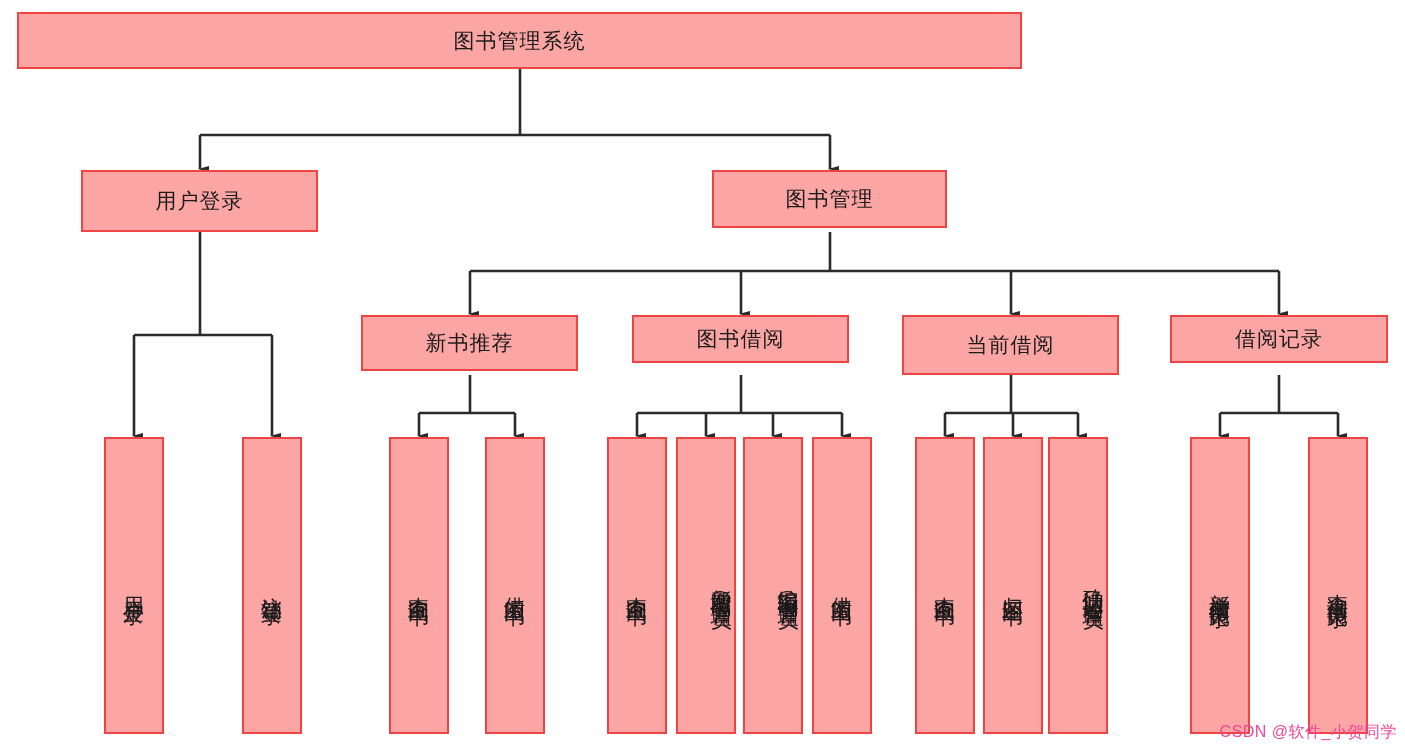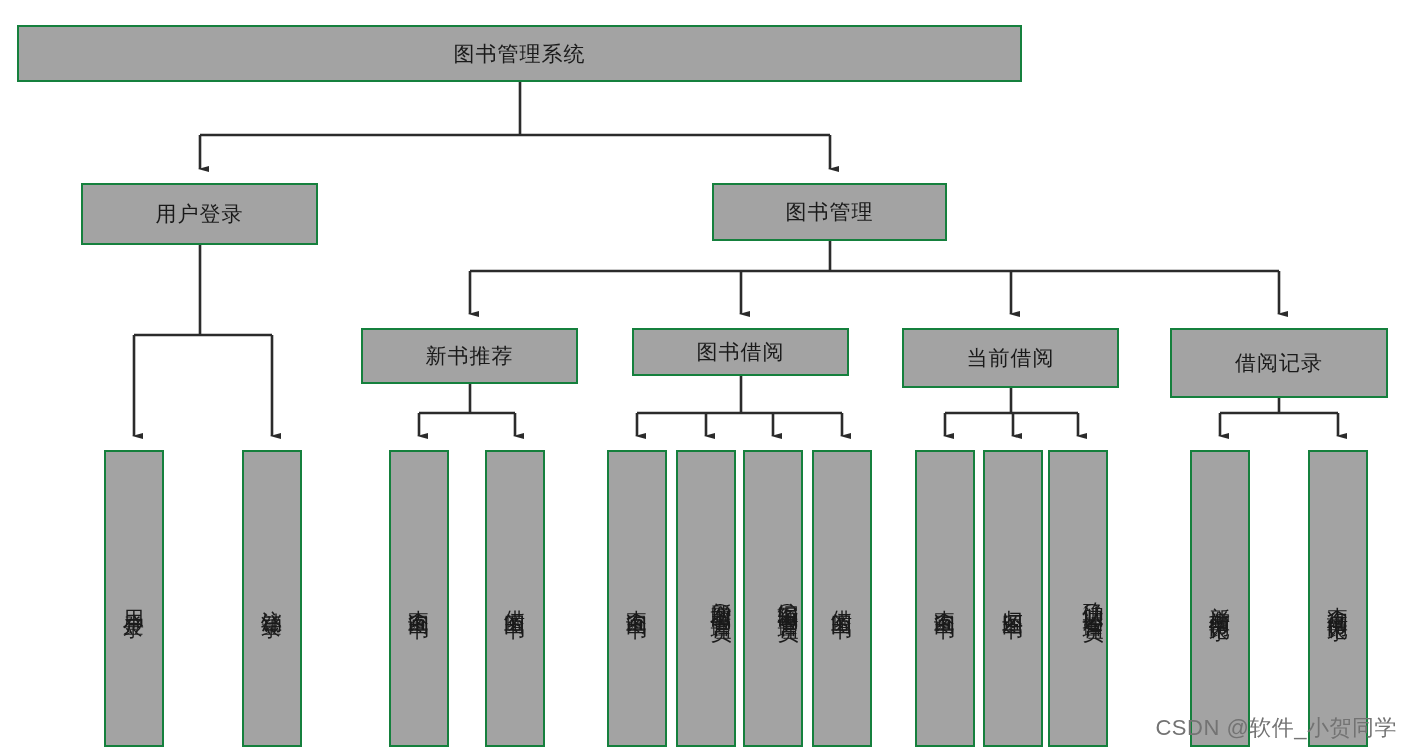--- a/index.html
+++ b/index.html
@@ -21,27 +21,26 @@
     position: absolute;
     left: 0;
     top: 0;
     width: 1405px;
     height: 747px;
     pointer-events: none;
   }
   .node {
     position: absolute;
     box-sizing: border-box;
-    background: #a3a3a3;
-    border: 2px solid #15803d;
+    background: #fca5a5;
+    border: 2px solid #ef4444;
     display: flex;
     align-items: center;
     justify-content: center;
     color: #1a1a1a;
-    margin-top: 13px;
   }
   .node-h {
     font-size: 21px;
     letter-spacing: 1px;
     line-height: 1.2;
     white-space: nowrap;
   }
   .node-v {
     writing-mode: vertical-rl;
     text-orientation: upright;
@@ -53,22 +52,22 @@
     justify-content: center;
     text-align: center;
   }
   .node-v.mid {
     align-items: center;
   }
   .watermark {
     position: absolute;
     right: 8px;
     bottom: 4px;
-    font-size: 22px;
-    color: #737373;
+    font-size: 16px;
+    color: #ec4899;
     white-space: nowrap;
     letter-spacing: 0.5px;
   }
 </style>
 </head>
 <body>
 
 <div id="canvas">
 
   <svg id="edges" viewBox="0 0 1405 747" xmlns="http://www.w3.org/2000/svg">
@@ -126,21 +125,21 @@
       </div>
       <div class="node node-h" style="left: 361px; top: 315px; width: 217px; height: 56px;">
         <span>新书推荐</span>
       </div>
       <div class="node node-h" style="left: 632px; top: 315px; width: 217px; height: 48px;">
         <span>图书借阅</span>
       </div>
       <div class="node node-h" style="left: 902px; top: 315px; width: 217px; height: 60px;">
         <span>当前借阅</span>
       </div>
-      <div class="node node-h" style="left: 1170px; top: 315px; width: 218px; height: 70px;">
+      <div class="node node-h" style="left: 1170px; top: 315px; width: 218px; height: 48px;">
         <span>借阅记录</span>
       </div>
       <div class="node node-v mid" style="left: 104px; top: 437px; width: 60px; height: 297px;">
         <span>用户登录</span>
       </div>
       <div class="node node-v mid" style="left: 242px; top: 437px; width: 60px; height: 297px;">
         <span>注销登录</span>
       </div>
       <div class="node node-v mid" style="left: 389px; top: 437px; width: 60px; height: 297px;">
         <span>查询图书</span>

